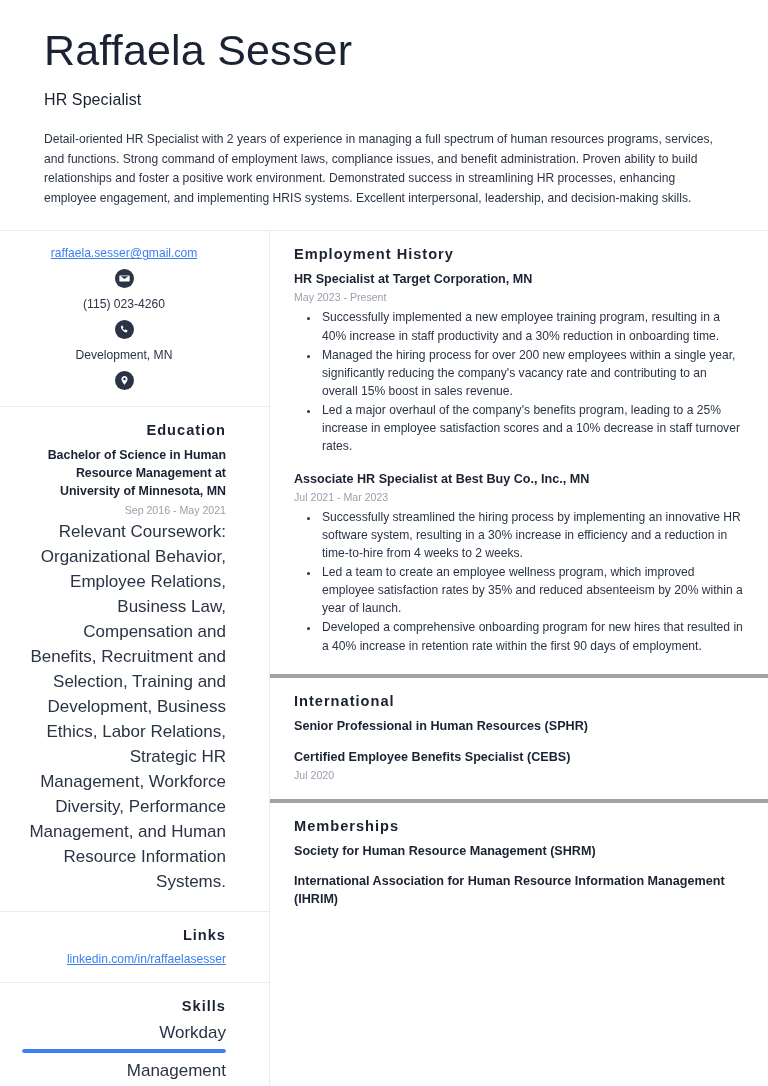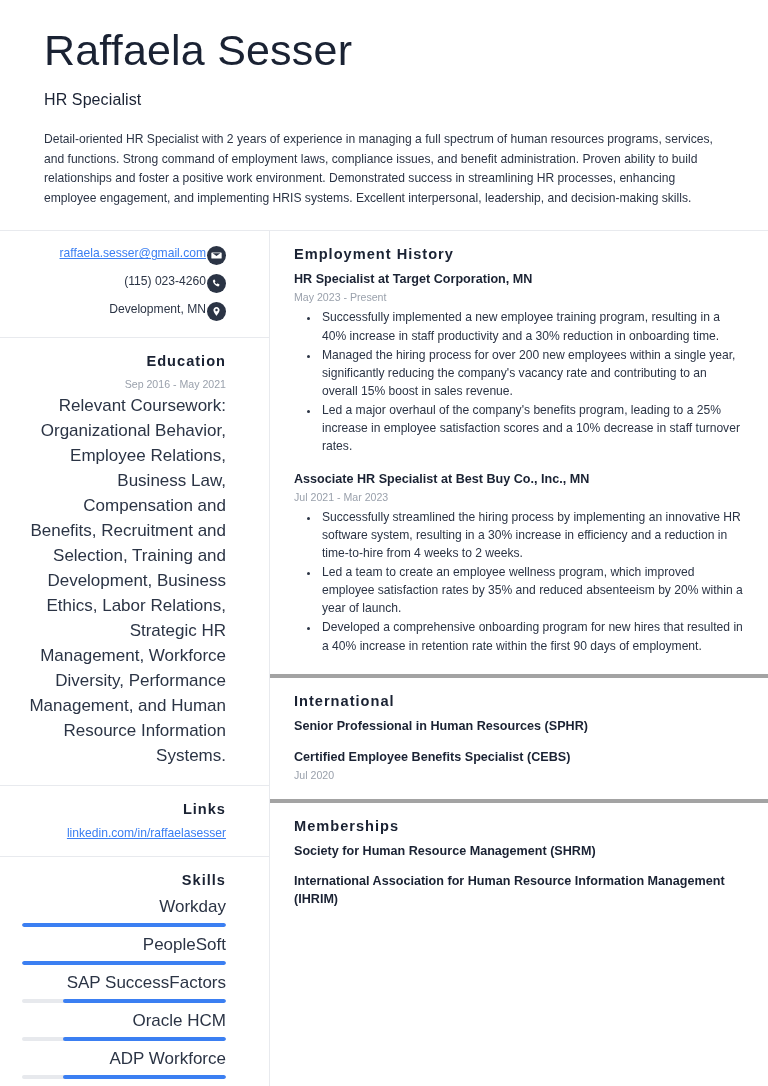--- a/index.html
+++ b/index.html
@@ -79,24 +79,25 @@
   
   .lblock {
     padding: 15px 43px 16px 22px;
     text-align: right;
     border-bottom: 1px solid #e8eaee;
   }
   .lblock.no-border { border-bottom: none; }
 
   .contact-row {
     display: flex;
-    align-items: flex-start;
+    align-items: center;
     justify-content: flex-end;
-    gap: 1px;
+    gap: 9px;
     margin-bottom: 9px;
+    flex-direction: column;
   }
   .contact-row:last-child { margin-bottom: 0; }
 
   .contact-text {
     font-size: 12.1px;
     color: #2b3445;
   }
 
   .contact-text.link {
     color: #3b7ff2;
@@ -261,41 +262,42 @@
           <span class="cicon">
             <svg width="11" height="11" viewBox="0 0 16 16" fill="#ffffff" aria-hidden="true">
               <path d="M8 1.4c-2.5 0-4.5 2-4.5 4.5 0 3.2 4.1 8 4.3 8.2.1.1.3.1.4 0 .2-.2 4.3-5 4.3-8.2 0-2.5-2-4.5-4.5-4.5zm0 6.3c-1 0-1.8-.8-1.8-1.8S7 4.1 8 4.1s1.8.8 1.8 1.8S9 7.7 8 7.7z"></path>
             </svg>
           </span>
         </div>
       </div>
 
       <div class="lblock">
         <div class="sec-heading">Education</div>
+        <div class="edu-degree">Bachelor of Science in Human Resource Management at University of Minnesota, MN</div>
         <div class="edu-date">Sep 2016 - May 2021</div>
         <div class="edu-desc">Relevant Coursework: Organizational Behavior, Employee Relations, Business Law, Compensation and Benefits, Recruitment and Selection, Training and Development, Business Ethics, Labor Relations, Strategic HR Management, Workforce Diversity, Performance Management, and Human Resource Information Systems.</div>
       </div>
 
       <div class="lblock">
         <div class="sec-heading">Links</div>
         <div class="link-line">linkedin.com/in/raffaelasesser</div>
       </div>
 
       <div class="lblock no-border">
         <div class="sec-heading">Skills</div>
 
         <div class="skill">
           <div class="skill-name">Workday</div>
           <div class="skill-track">
             <div class="skill-fill" style="width: 100%;"></div>
           </div>
         </div>
 
         <div class="skill">
-          <div class="skill-name">PeopleSoft</div>
+          <div class="skill-name">Management</div>
           <div class="skill-track">
             <div class="skill-fill" style="width: 100%;"></div>
           </div>
         </div>
 
         <div class="skill">
           <div class="skill-name">SAP SuccessFactors</div>
           <div class="skill-track">
             <div class="skill-fill" style="width: 80%;"></div>
           </div>

